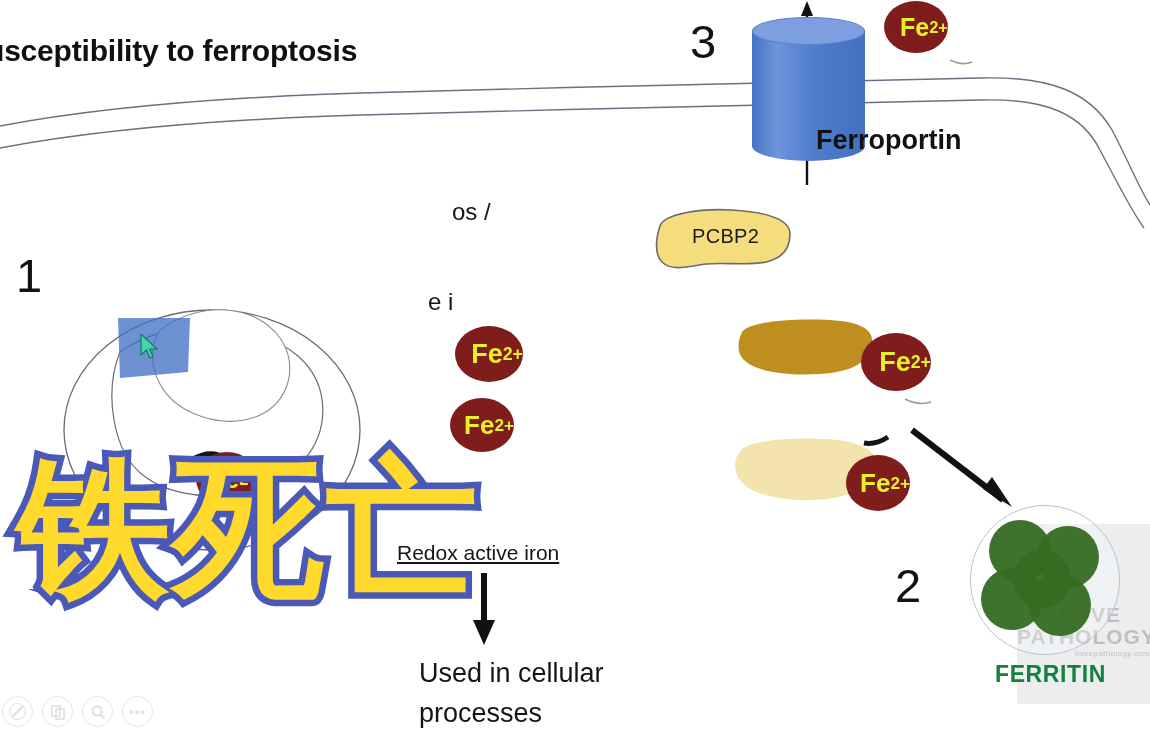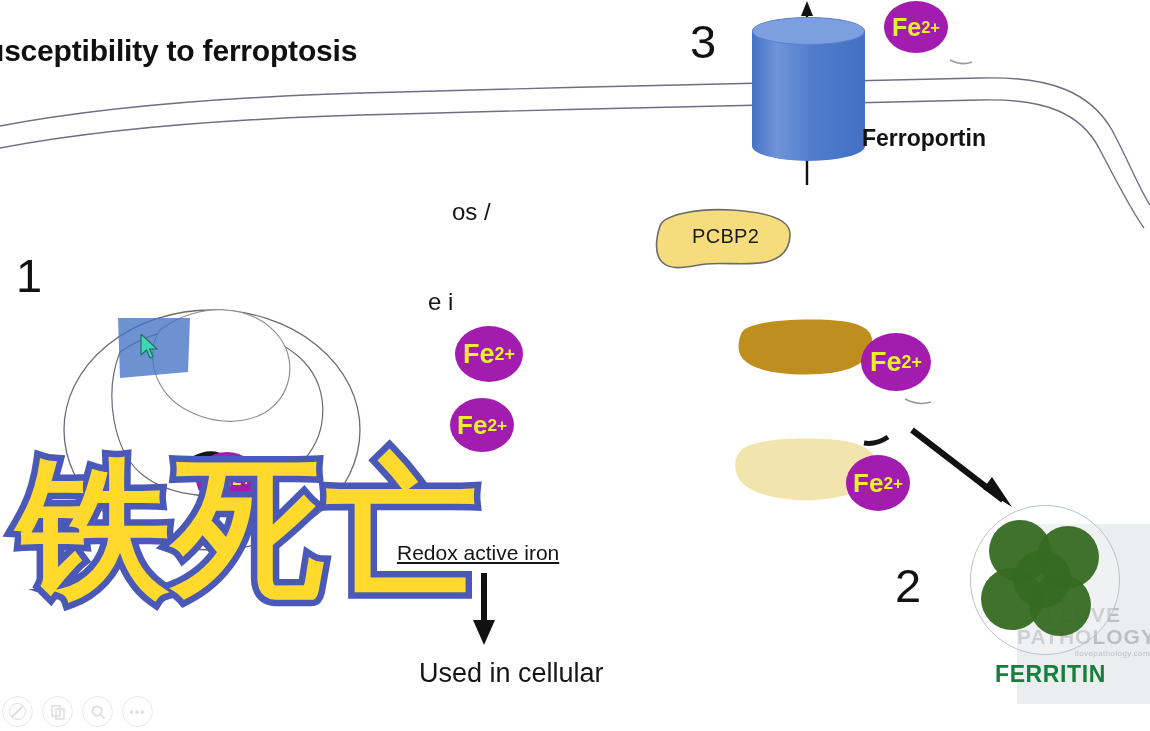--- a/index.html
+++ b/index.html
@@ -77,43 +77,42 @@
     width: 113px; height: 28px;
     background: #7e9fdf;
     border-radius: 50%;
     border: 1px solid #5b82cc;
     box-sizing: border-box;
   }
   .ferroportin-label {
     position: absolute;
     left: 816px;
     top: 125px;
-    font-size: 23px;
+    font-size: 27px;
     font-weight: bold;
     color: #111;
     white-space: nowrap;
-    margin-left: 46px;
   }
   .pcbp2-label {
     position: absolute;
     left: 692px;
     top: 225px;
     font-size: 20px;
     font-weight: normal;
     color: #1a1a1a;
     letter-spacing: 0.3px;
   }
   
   .fe-badge {
     position: absolute;
     border-radius: 50%;
-    background: #a21caf;
+    background: #7f1d1d;
     display: flex;
     align-items: center;
-    justify-content: center;
+    justify-content: flex-end;
     color: #e8f02a;
     font-weight: bold;
     font-family: "Liberation Sans", sans-serif;
     line-height: 1;
   }
   .fe-badge sup {
     font-size: 0.66em;
     vertical-align: super;
     line-height: 0;
   }
@@ -316,20 +315,21 @@
   <div class="fe-badge" style="left:846px; top:455px; width:64px; height:56px; font-size:26px;">
     <span>Fe</span>
       <sup>2+</sup>
   </div>
 
   <div class="dlabel" style="left:452px; top:198px; font-size:24px;">os /</div>
   <div class="dlabel" style="left:428px; top:288px; font-size:24px;">e i</div>
   <div class="dlabel" style="left:430px; top:475px; font-size:25px;">r      o        n</div>
   <div class="dlabel" style="left:397px; top:541px; font-size:21px;text-decoration:underline;">Redox active iron</div>
   <div class="dlabel" style="left:419px; top:658px; font-size:27px;">Used in cellular</div>
+  <div class="dlabel" style="left:419px; top:698px; font-size:27px;">processes</div>
 
   <div class="watermark">
     <div>I LOVE</div>
     <div>PATHOLOGY</div>
     <div class="wm-sub">ilovepathology.com</div>
   </div>
 
   <div class="ferritin-ring">
     <div class="fball" style="left:18px; top:14px; width:62px; height:62px;"></div>
     <div class="fball" style="left:66px; top:20px; width:62px; height:62px;"></div>

